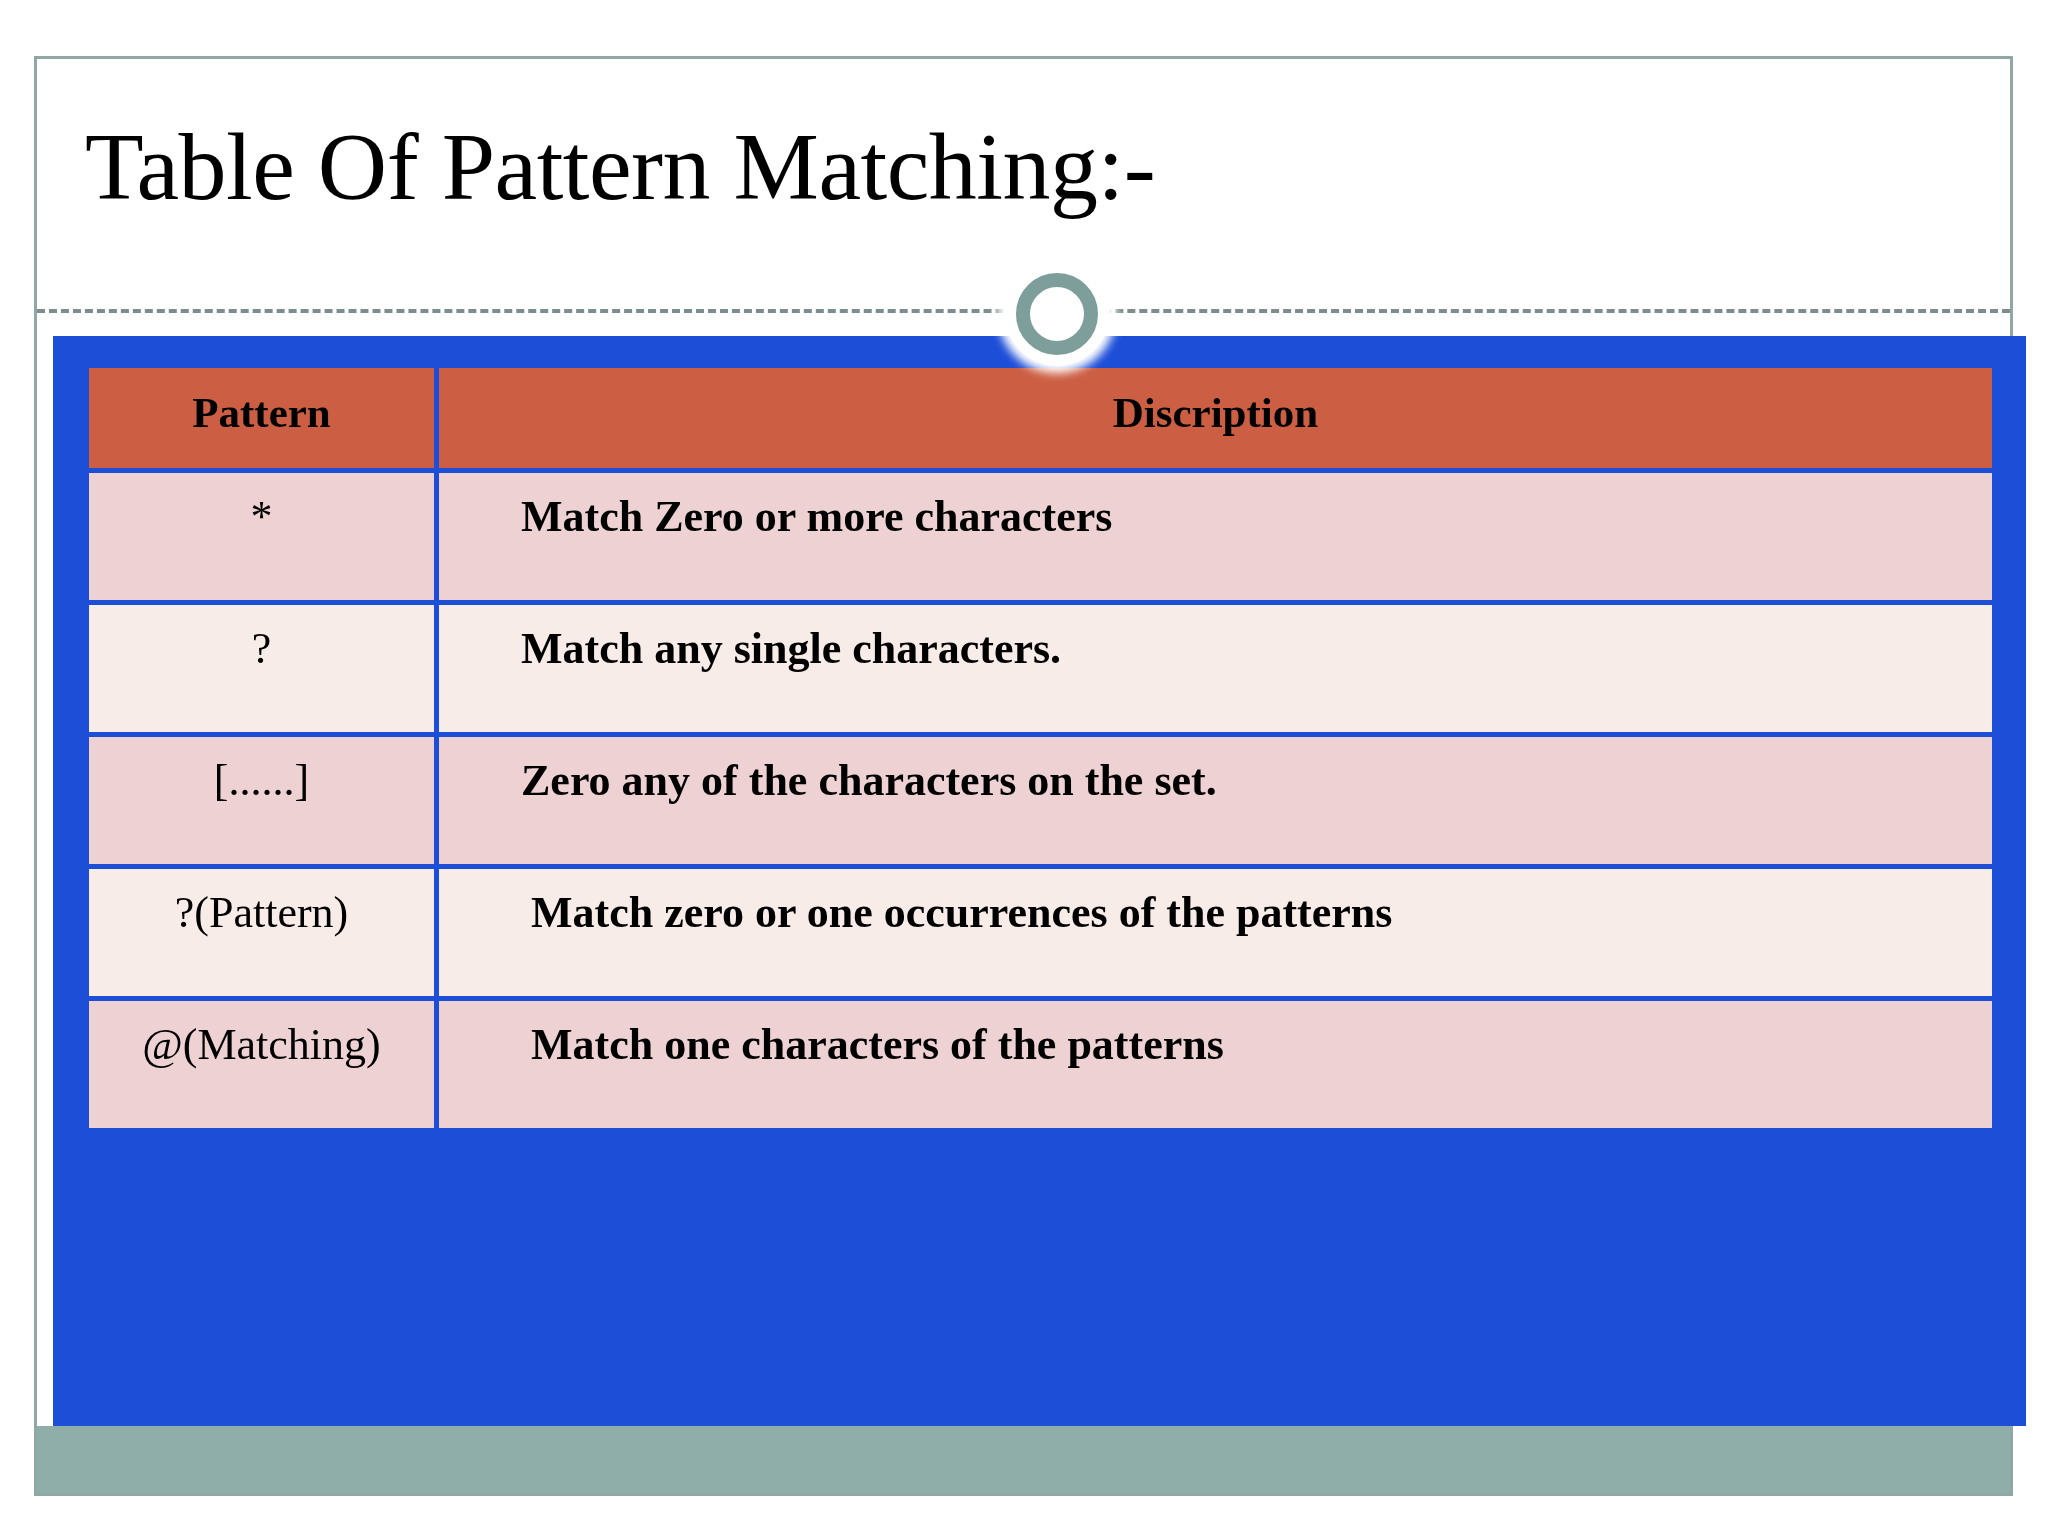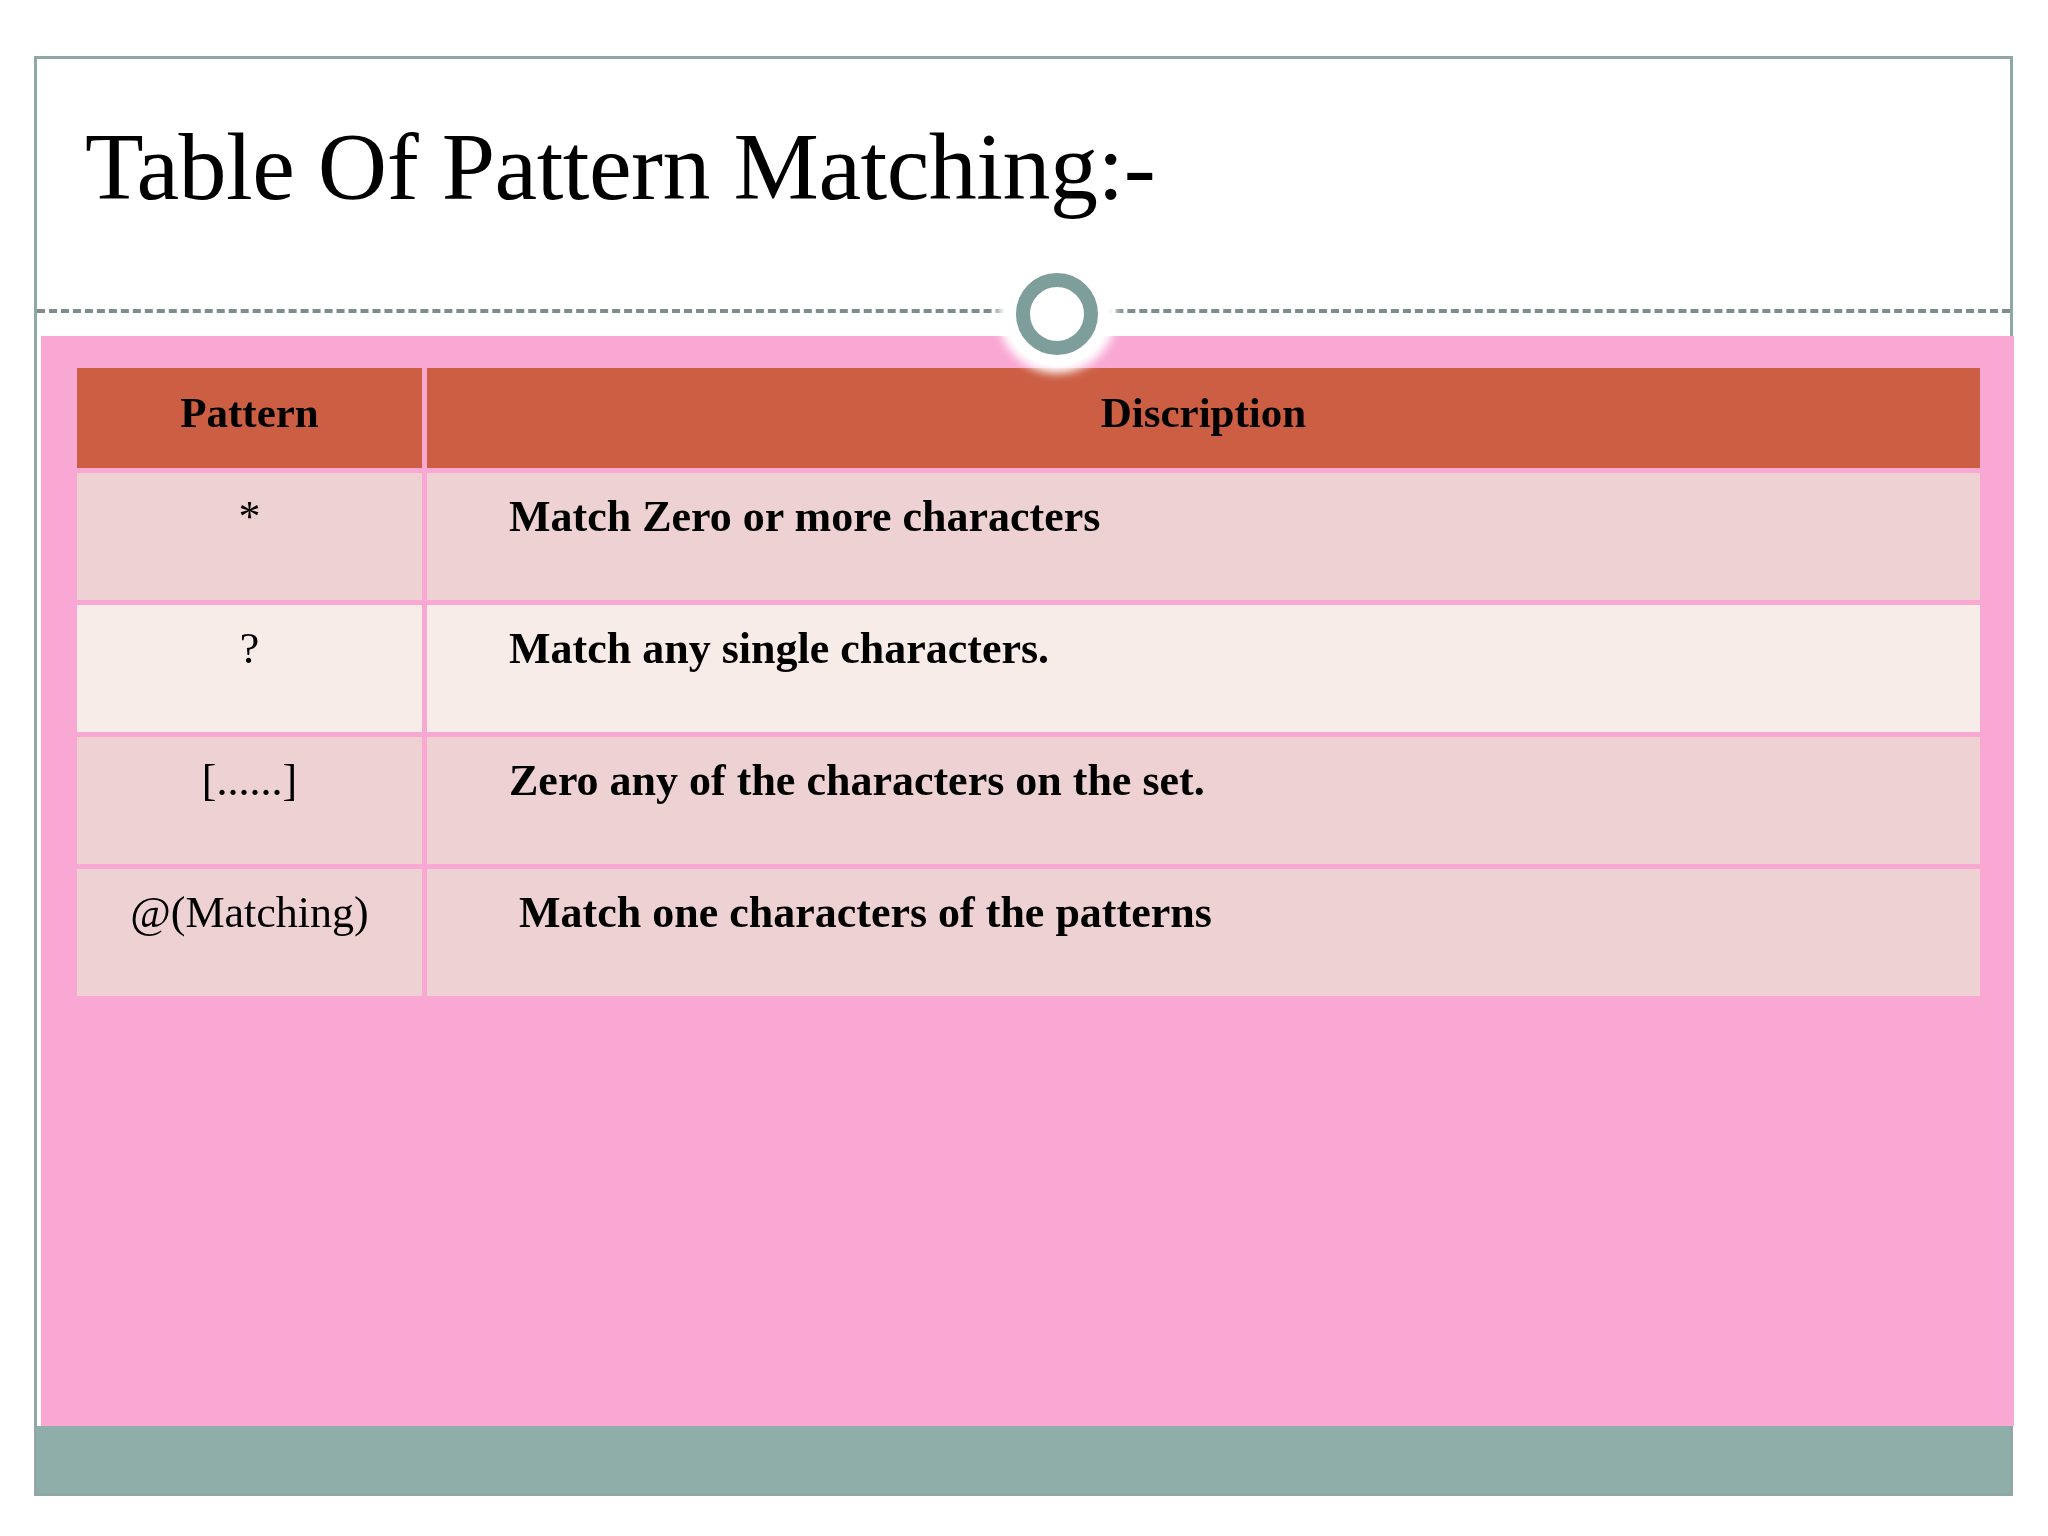--- a/index.html
+++ b/index.html
@@ -77,25 +77,25 @@
     height: 82px;
     box-sizing: border-box;
     border-radius: 50%;
     border: 14px solid #7E9E9B;
     background: #ffffff;
   }
 
   
   .panel {
     position: absolute;
-    left: 4px;
+    left: 16px;
     top: 277px;
     width: 100%;
     height: 1090px;
-    background: #f9a8d4;
+    background: #1d4ed8;
     box-sizing: border-box;
   }
   .footer-band {
     position: absolute;
     left: 0;
     top: 1367px;
     width: 100%;
     height: 67px;
     background: #8FADA9;
   }
@@ -185,20 +185,24 @@
           <td class="desc-cell">Match Zero or more characters</td>
         </tr>
         <tr class="even">
           <td class="pattern-cell">?</td>
           <td class="desc-cell">Match any single characters.</td>
         </tr>
         <tr class="odd">
           <td class="pattern-cell">[......]</td>
           <td class="desc-cell">Zero any of the characters on the set.</td>
         </tr>
+        <tr class="even">
+          <td class="pattern-cell">?(Pattern)</td>
+          <td class="desc-cell indent">Match zero or one occurrences of the patterns</td>
+        </tr>
         <tr class="odd">
           <td class="pattern-cell">@(Matching)</td>
           <td class="desc-cell indent">Match one characters of the patterns</td>
         </tr>
       </tbody>
     </table>
   </div>
 
   <div class="footer-band"></div>
 

